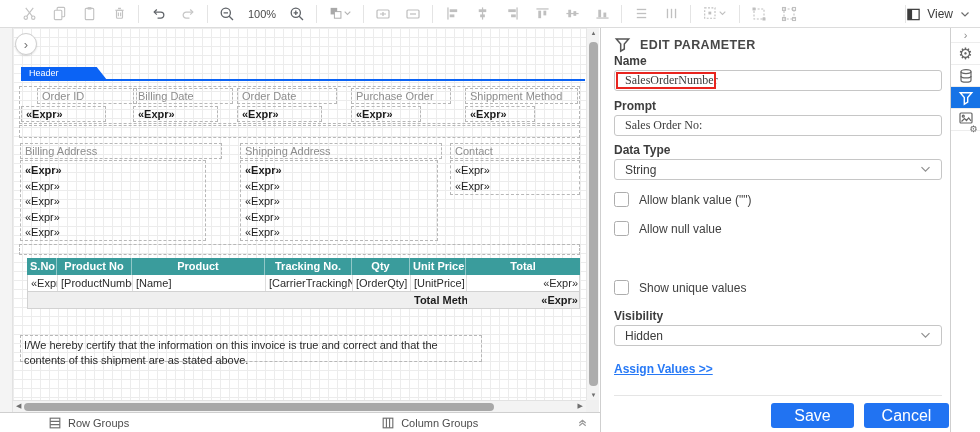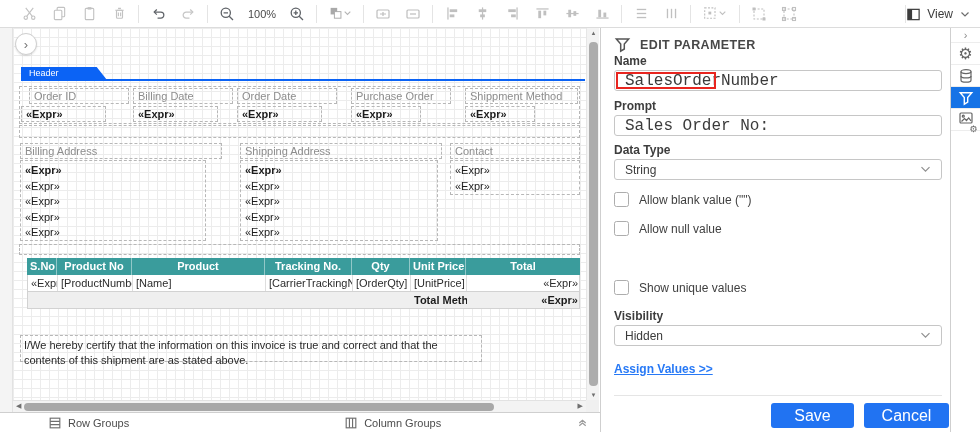--- a/index.html
+++ b/index.html
@@ -64,33 +64,33 @@
   #vscroll { position:absolute; left:586px; top:28px; width:13px; height:372px; background:#f3f3f3; border-left:1px solid #e6e6e6; }
   #vscroll .thumb { position:absolute; left:2px; top:14px; width:9px; height:344px; background:#adadad; border-radius:4px; }
   #vscroll .arr { position:absolute; left:0; width:13px; font-size:6px; color:#6f6f6f; text-align:center; }
   #hscroll { position:absolute; left:13px; top:400px; width:573px; height:12px; background:#f3f3f3; border-top:1px solid #e2e2e2; }
   #hscroll .thumb { position:absolute; left:11px; top:2px; width:470px; height:8px; background:#a8a8a8; border-radius:4px; }
   #hscroll .arr { position:absolute; top:1px; font-size:7px; color:#6f6f6f; }
   #scroll-corner { position:absolute; left:586px; top:400px; width:13px; height:12px; background:#f0f0f0; }
 
   
   #bottom-bar { position:absolute; left:0; top:412px; width:600px; height:20px; background:#fff; border-top:1px solid #cfcfcf;
-                display:flex; align-items:center; font-size:11px; color:#4c4c4c; }
+                display:flex; align-items:center; font-size:11px; color:#4c4c4c;gap:37px; }
   .bb-group { display:flex; align-items:center; gap:6px; }
   #bb-rows { margin-left:48px; } #bb-cols { margin-left:215px; }
   #bb-collapse { position:absolute; right:12px; top:4px; }
 
   
   #right-panel { position:absolute; left:600px; top:28px; width:350px; height:404px; background:#fff; border-left:1px solid #cfcfcf; }
   .p-abs { position:absolute; left:13px; }
   #p-title-row { top:8px; display:flex; align-items:center; gap:9px; }
   #p-title { font-size:12.5px; font-weight:bold; color:#484848; letter-spacing:.4px; }
   .p-label { font-size:12px; font-weight:bold; color:#3d3d3d; }
-  .p-input { width:328px; height:21px; border:1px solid #c6c6c6; border-radius:3px; font-size:16px; color:#3b3b3b;
-             padding-left:10px; background:#fff; outline:none; font-family:Liberation Mono, monospace; }
+  .p-input { width:328px; height:21px; border:1px solid #c6c6c6; border-radius:3px; font-size:12px; color:#3b3b3b;
+             padding-left:10px; background:#fff; outline:none; font-family:Liberation Serif, serif; }
   .p-select { width:328px; height:21px; border:1px solid #c6c6c6; border-radius:3px; background:#fff;
               display:flex; align-items:center; justify-content:space-between; padding:0 10px; font-size:12px; color:#3b3b3b; }
   #name-wrap { position:absolute; left:13px; top:42px; width:328px; height:21px; }
   #name-highlight { position:absolute; left:2px; top:2px; width:100px; height:17px; border:2px solid #e8251f; pointer-events:none; }
   .cb-row { display:flex; align-items:center; gap:10px; }
   .cb-box { width:15px; height:15px; border:1px solid #adadad; border-radius:2.5px; background:#fff; }
   .cb-label { font-size:12px; color:#3f3f3f; }
   #assign-link { font-size:12px; font-weight:bold; color:#2779f6; text-decoration:underline; }
   #p-divider { position:absolute; left:13px; top:367px; width:328px; height:1px; background:#e5e5e5; }
   .p-btn { position:absolute; top:375px; height:25px; border:none; border-radius:3px; background:#2173f2; color:#fff;
@@ -306,21 +306,21 @@
   <div id="expand-btn">
       <span>›</span>
     </div>
 
   <div id="canvas">
 
     <div class="abs" id="header-tab">Header</div>
     <div class="abs" id="header-line"></div>
 
     <div class="abs dashed" style="left:6px;top:58px;width:561px;height:38px"></div>
-    <div class="abs dashed fld-label" style="left:16px;top:60px;width:100px">Order ID</div>
+    <div class="abs dashed fld-label" style="left:24px;top:60px;width:100px">Order ID</div>
     <div class="abs dashed fld-label" style="left:120px;top:60px;width:100px">Billing Date</div>
     <div class="abs dashed fld-label" style="left:224px;top:60px;width:100px">Order Date</div>
     <div class="abs dashed fld-label" style="left:338px;top:60px;width:100px">Purchase Order</div>
     <div class="abs dashed fld-label" style="left:452px;top:60px;width:113px">Shippment Method</div>
     <div class="abs dashed fld-value" style="left:8px;top:78px;width:85px">«Expr»</div>
     <div class="abs dashed fld-value" style="left:120px;top:78px;width:85px">«Expr»</div>
     <div class="abs dashed fld-value" style="left:224px;top:78px;width:85px">«Expr»</div>
     <div class="abs dashed fld-value" style="left:338px;top:78px;width:70px">«Expr»</div>
     <div class="abs dashed fld-value" style="left:452px;top:78px;width:70px">«Expr»</div>
 

